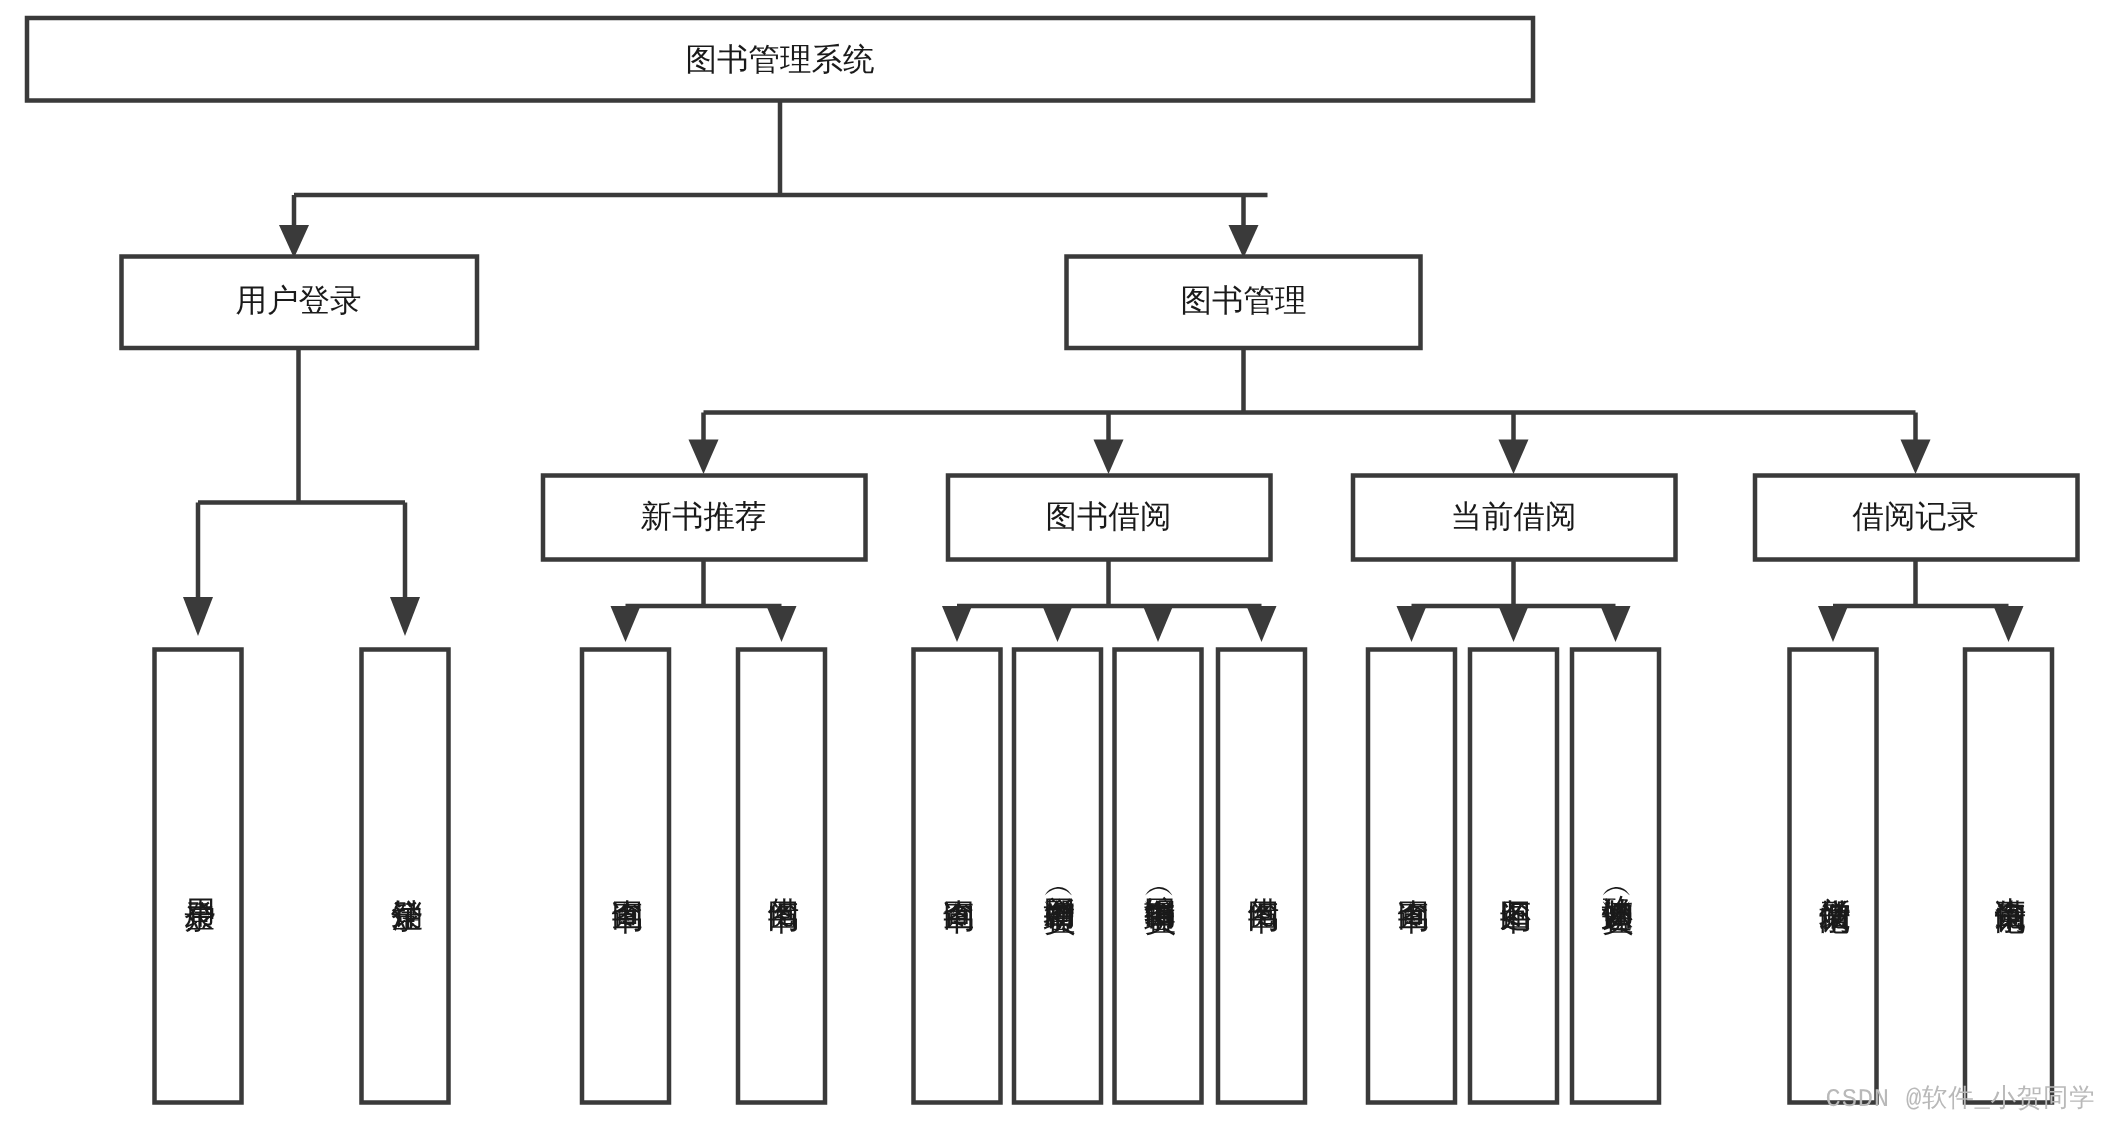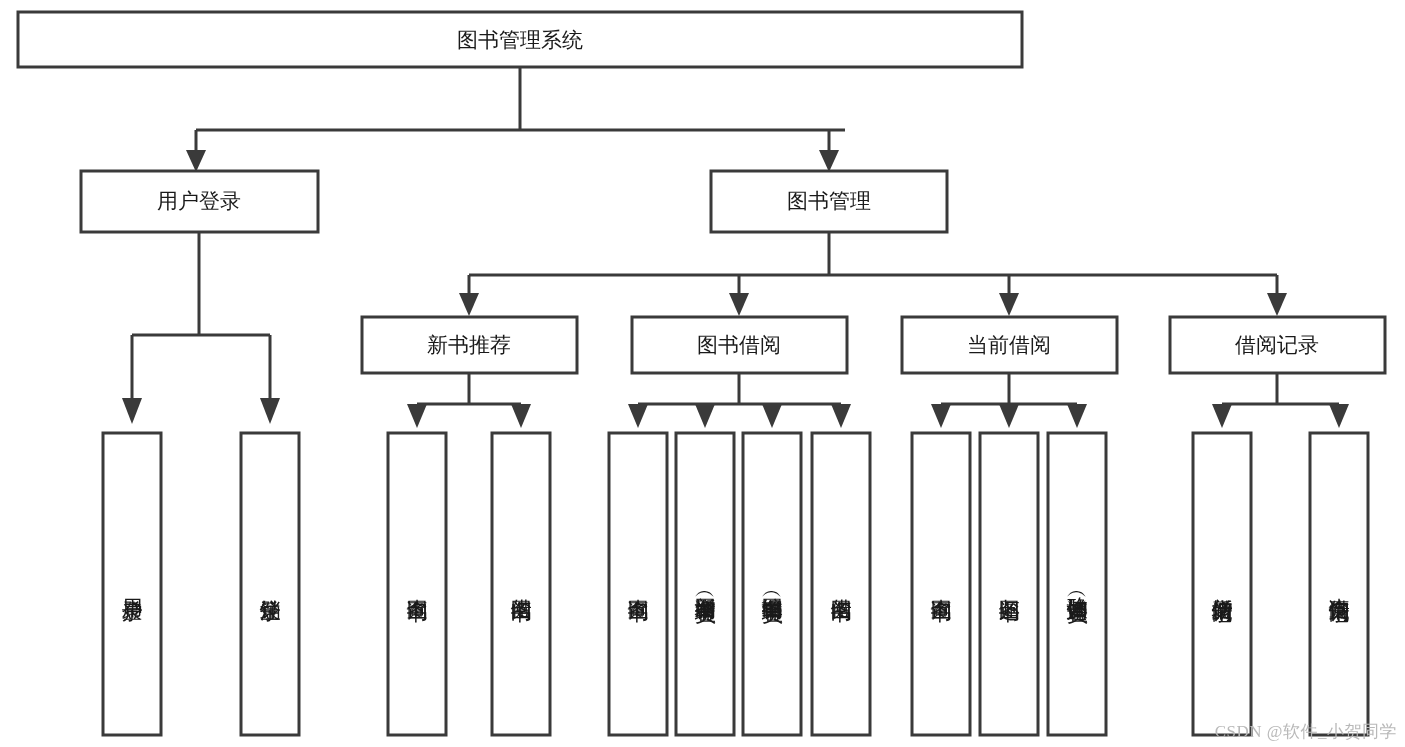--- a/index.html
+++ b/index.html
@@ -62,21 +62,21 @@
     display: flex;
     align-items: center;
     justify-content: center;
     white-space: nowrap;
     pointer-events: none;
   }
   .watermark {
     position: absolute;
     right: 8px;
     bottom: 4px;
-    font-family: Liberation Serif, serif;
+    font-family: Liberation Mono, monospace;
     font-size: 17px;
     color: #b9b9b9;
     letter-spacing: 0.5px;
     white-space: nowrap;
     margin-top: 20px;
   }
 </style>
 </head>
 <body>
 

